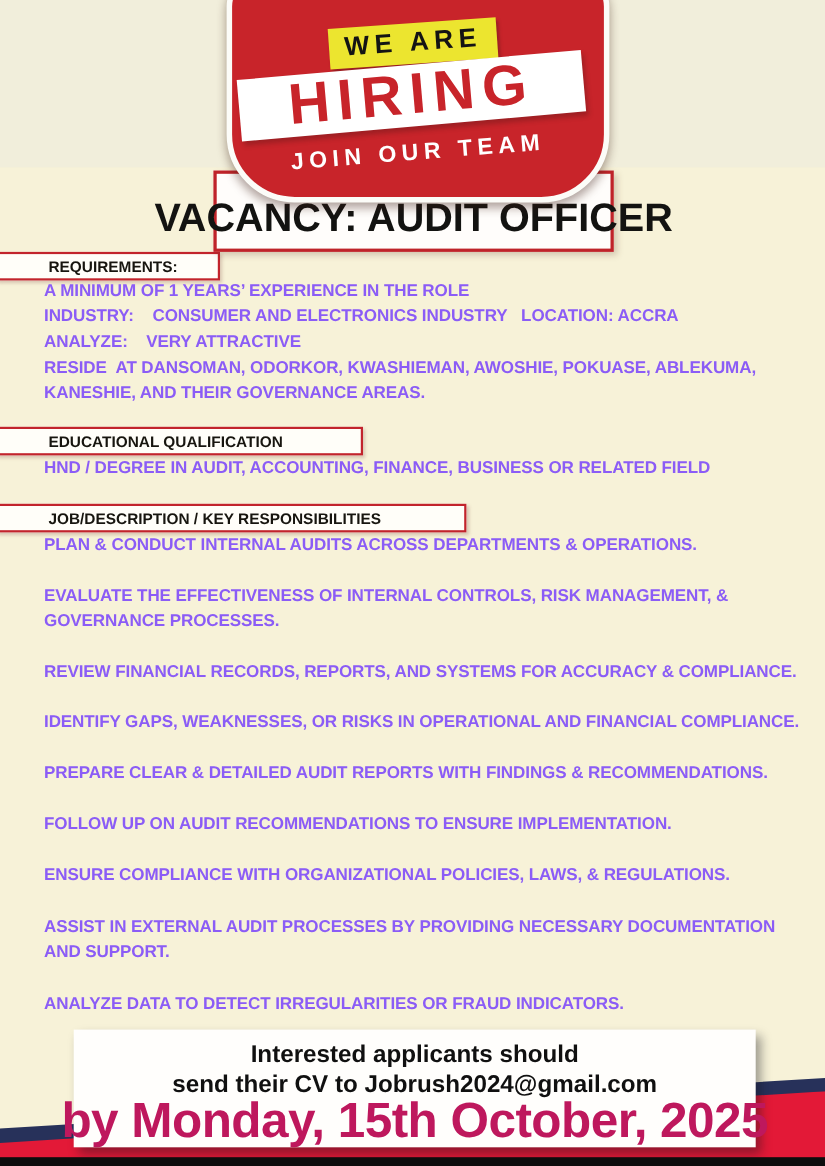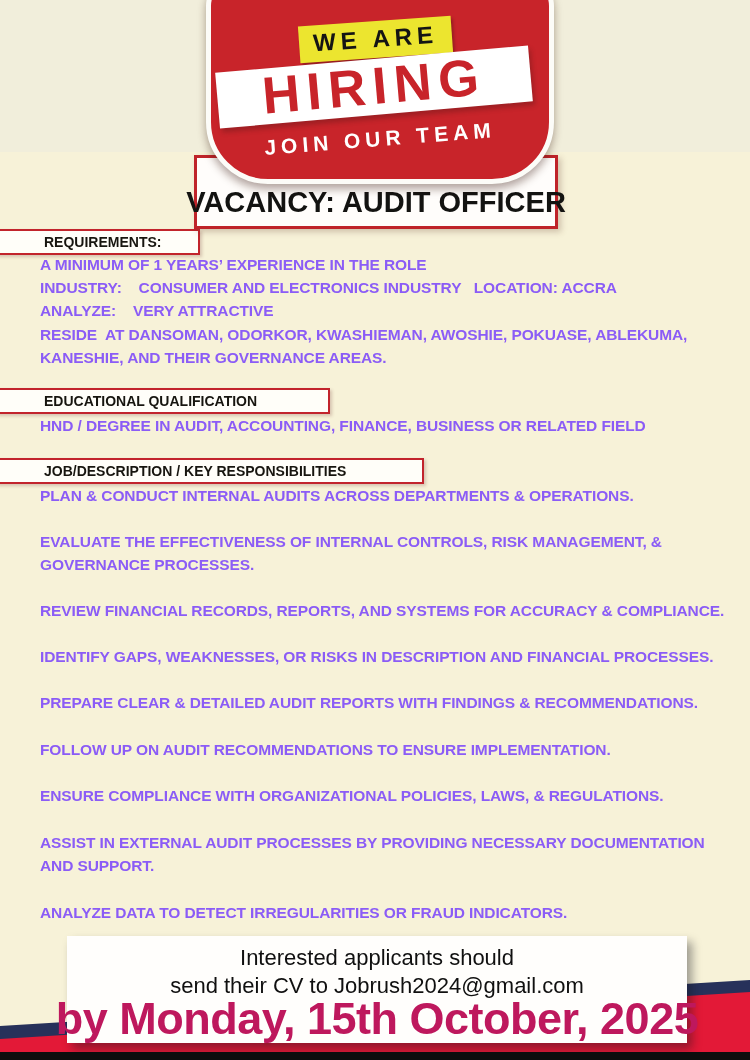--- a/index.html
+++ b/index.html
@@ -47,21 +47,21 @@
   }
 
   
   .vacancy{
     position:absolute; left:194px; top:155px; width:364px; height:74px;
     background:#fffdfb; border:3px solid #bf2329;
     box-shadow:3px 3px 6px rgba(90,50,40,.25);
     display:flex; align-items:flex-end; justify-content:center;
     padding-bottom:7px; box-sizing:border-box; z-index:2;
   }
-  .vacancy .vtxt{font-size:29px; font-weight:bold; color:#131311; letter-spacing:0; white-space:nowrap;}
+  .vacancy .vtxt{font-size:36px; font-weight:bold; color:#131311; letter-spacing:0; white-space:nowrap;}
 
   
   .hbox{
     position:absolute; left:-4px; background:#fffef9;
     border:2px solid #c2242c; height:22px;
     display:flex; align-items:center; padding-left:46px; box-sizing:content-box;
     box-shadow:2px 2px 3px rgba(120,60,60,.25);
     z-index:1;
   }
   .hbox span{font-size:14px; font-weight:bold; color:#17150f; white-space:pre;}
@@ -83,21 +83,21 @@
   .stripe.red{background:#e31937; clip-path:polygon(0px 1039px,750px 992px,750px 1060px,0px 1060px);}
   .bottom-bar{position:absolute; left:0; bottom:0; width:750px; height:8px; background:#0d0d0d; z-index:6;}
 
   .cv-box{
     position:absolute; left:67px; top:936px; width:620px; height:107px;
     background:#fffefc; z-index:5;
     box-shadow:5px 6px 9px rgba(20,20,30,.40);
     display:flex; flex-direction:column; align-items:center; justify-content:center;
     padding-top:2px; box-sizing:border-box;
   }
-  .cv-box .f1,.cv-box .f2{font-size:22px; font-weight:normal; color:#101010; line-height:28px; white-space:nowrap;}
+  .cv-box .f1,.cv-box .f2{font-size:22px; font-weight:bold; color:#101010; line-height:28px; white-space:nowrap;}
   .cv-box .f3{font-size:45px; font-weight:bold; color:#be185d; line-height:38px; letter-spacing:-0.5px; white-space:nowrap;}
 </style>
 </head>
 <body>
 
 <div class="poster">
 
   <div class="top-shade"></div>
 
   <div class="badge">
@@ -126,21 +126,21 @@
   </div>
   <div class="line" style="top:417px">HND / DEGREE IN AUDIT, ACCOUNTING, FINANCE, BUSINESS OR RELATED FIELD</div>
 
   <div class="hbox job">
     <span>JOB/DESCRIPTION / KEY RESPONSIBILITIES</span>
   </div>
   <div class="line" style="top:487px">PLAN &amp; CONDUCT INTERNAL AUDITS ACROSS DEPARTMENTS &amp; OPERATIONS.</div>
   <div class="line" style="top:533px">EVALUATE THE EFFECTIVENESS OF INTERNAL CONTROLS, RISK MANAGEMENT, &amp;</div>
   <div class="line" style="top:556px">GOVERNANCE PROCESSES.</div>
   <div class="line" style="top:602px">REVIEW FINANCIAL RECORDS, REPORTS, AND SYSTEMS FOR ACCURACY &amp; COMPLIANCE.</div>
-  <div class="line" style="top:648px">IDENTIFY GAPS, WEAKNESSES, OR RISKS IN DESCRIPTION AND FINANCIAL PROCESSES.</div>
+  <div class="line" style="top:648px">IDENTIFY GAPS, WEAKNESSES, OR RISKS IN OPERATIONAL AND FINANCIAL COMPLIANCE.</div>
   <div class="line" style="top:694px">PREPARE CLEAR &amp; DETAILED AUDIT REPORTS WITH FINDINGS &amp; RECOMMENDATIONS.</div>
   <div class="line" style="top:741px">FOLLOW UP ON AUDIT RECOMMENDATIONS TO ENSURE IMPLEMENTATION.</div>
   <div class="line" style="top:787px">ENSURE COMPLIANCE WITH ORGANIZATIONAL POLICIES, LAWS, &amp; REGULATIONS.</div>
   <div class="line" style="top:834px">ASSIST IN EXTERNAL AUDIT PROCESSES BY PROVIDING NECESSARY DOCUMENTATION</div>
   <div class="line" style="top:857px">AND SUPPORT.</div>
   <div class="line" style="top:904px">ANALYZE DATA TO DETECT IRREGULARITIES OR FRAUD INDICATORS.</div>
 
   <div class="stripe navy"></div>
   <div class="stripe red"></div>
   <div class="bottom-bar"></div>

